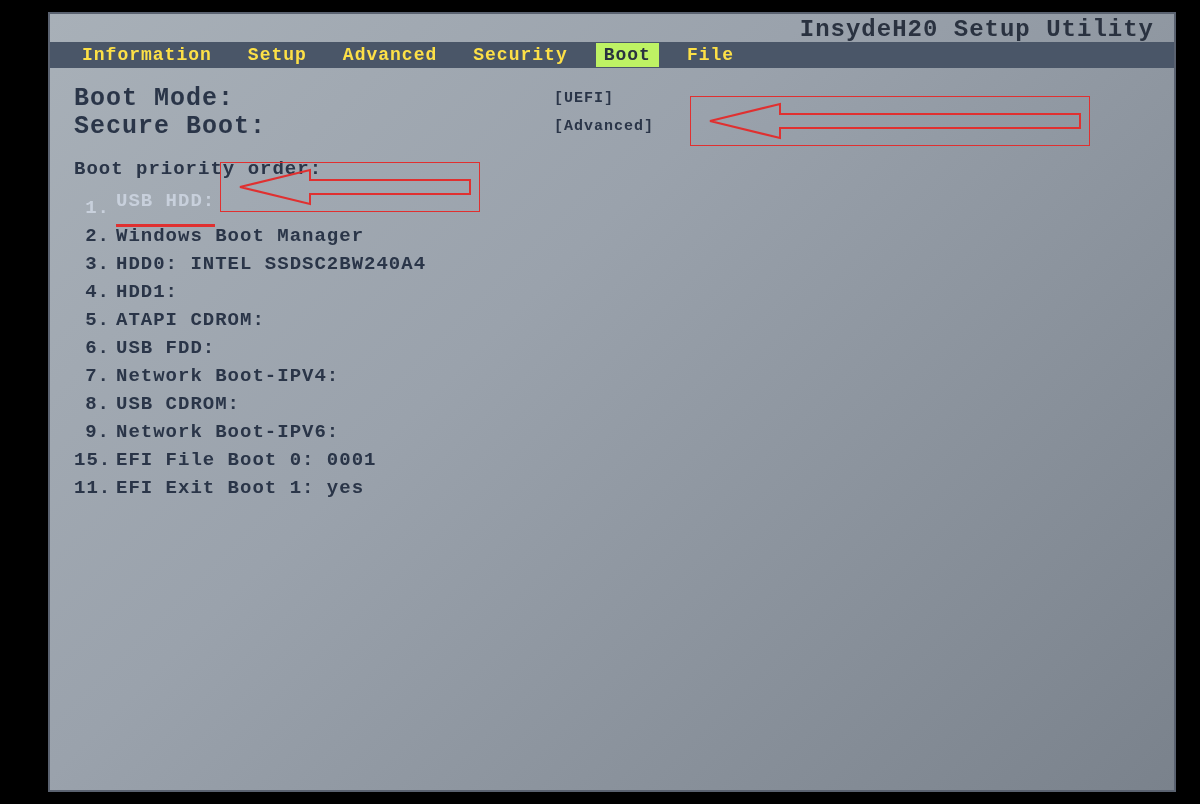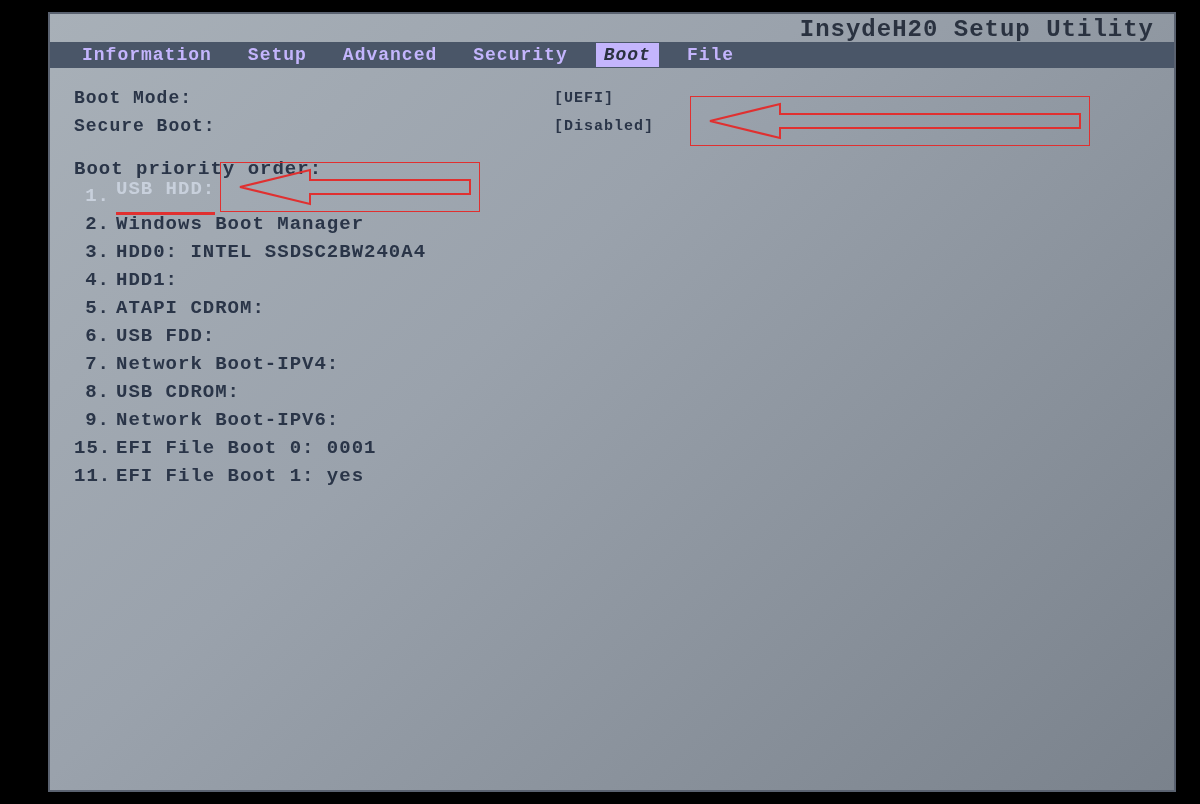--- a/index.html
+++ b/index.html
@@ -35,58 +35,57 @@
       left: 0;
       right: 0;
       height: 26px;
       background: #4a5668;
       display: flex;
       align-items: center;
       padding-left: 24px;
       gap: 20px;
     }
     .menu-item {
-      color: #c4b5fd;
+      color: #fde047;
       font-size: 18px;
       letter-spacing: 1px;
       padding: 2px 8px;
     }
     .menu-item.active {
-      background: #c4b5fd;
+      background: #bef264;
       color: #2a3240;
-      font-style: italic;
     }
     .content {
       position: absolute;
       top: 70px;
       left: 24px;
       right: 24px;
     }
     .setting-row {
       display: flex;
       height: 28px;
       align-items: center;
     }
     .setting-label {
       color: #2a3548;
-      font-size: 18px;
+      font-size: 25px;
       width: 480px;
       letter-spacing: 1px;
     }
     .setting-value {
       color: #2a3548;
       font-size: 15px;
       letter-spacing: 1px;
     }
     .section-header {
       color: #2a3548;
       font-size: 19px;
       letter-spacing: 1px;
       margin-top: 18px;
-      margin-bottom: 2px;
+      margin-bottom: 14px;
     }
     .boot-item {
       color: #2a3548;
       font-size: 19px;
       letter-spacing: 1px;
       height: 28px;
       display: flex;
       align-items: center;
     }
     .boot-item.selected .boot-text {
@@ -125,21 +124,21 @@
     <span class="menu-item">File</span>
   </div>
 
   <div class="content">
     <div class="setting-row">
       <span class="setting-label">Boot Mode:</span>
       <span class="setting-value">[UEFI]</span>
     </div>
     <div class="setting-row">
       <span class="setting-label">Secure Boot:</span>
-      <span class="setting-value">[Disabled]</span>
+      <span class="setting-value">[Advanced]</span>
     </div>
 
     <div class="section-header">Boot priority order:</div>
 
     <div class="boot-item selected">
       <span class="boot-num boot-text">1.</span>
       <span class="boot-text underline-red">USB HDD:</span>
     </div>
     <div class="boot-item">
       <span class="boot-num">2.</span>
@@ -172,21 +171,21 @@
     <div class="boot-item">
       <span class="boot-num">9.</span>
       <span>Network Boot-IPV6:</span>
     </div>
     <div class="boot-item">
       <span class="boot-num">15.</span>
       <span>EFI File Boot 0: 0001</span>
     </div>
     <div class="boot-item">
       <span class="boot-num">11.</span>
-      <span>EFI File Boot 1: yes</span>
+      <span>EFI Exit Boot 1: yes</span>
     </div>
   </div>
 
   <div class="arrow-annotation" style="left: 640px; top: 82px;">
     <svg width="400" height="50" viewBox="0 0 400 50">
       <rect x="0" y="0" width="400" height="50" fill="none" stroke="#e03030" stroke-width="2"></rect>
       <path d="M 20 25 L 90 8 L 90 18 L 390 18 L 390 32 L 90 32 L 90 42 Z" fill="none" stroke="#e03030" stroke-width="2"></path>
     </svg>
   </div>
 

